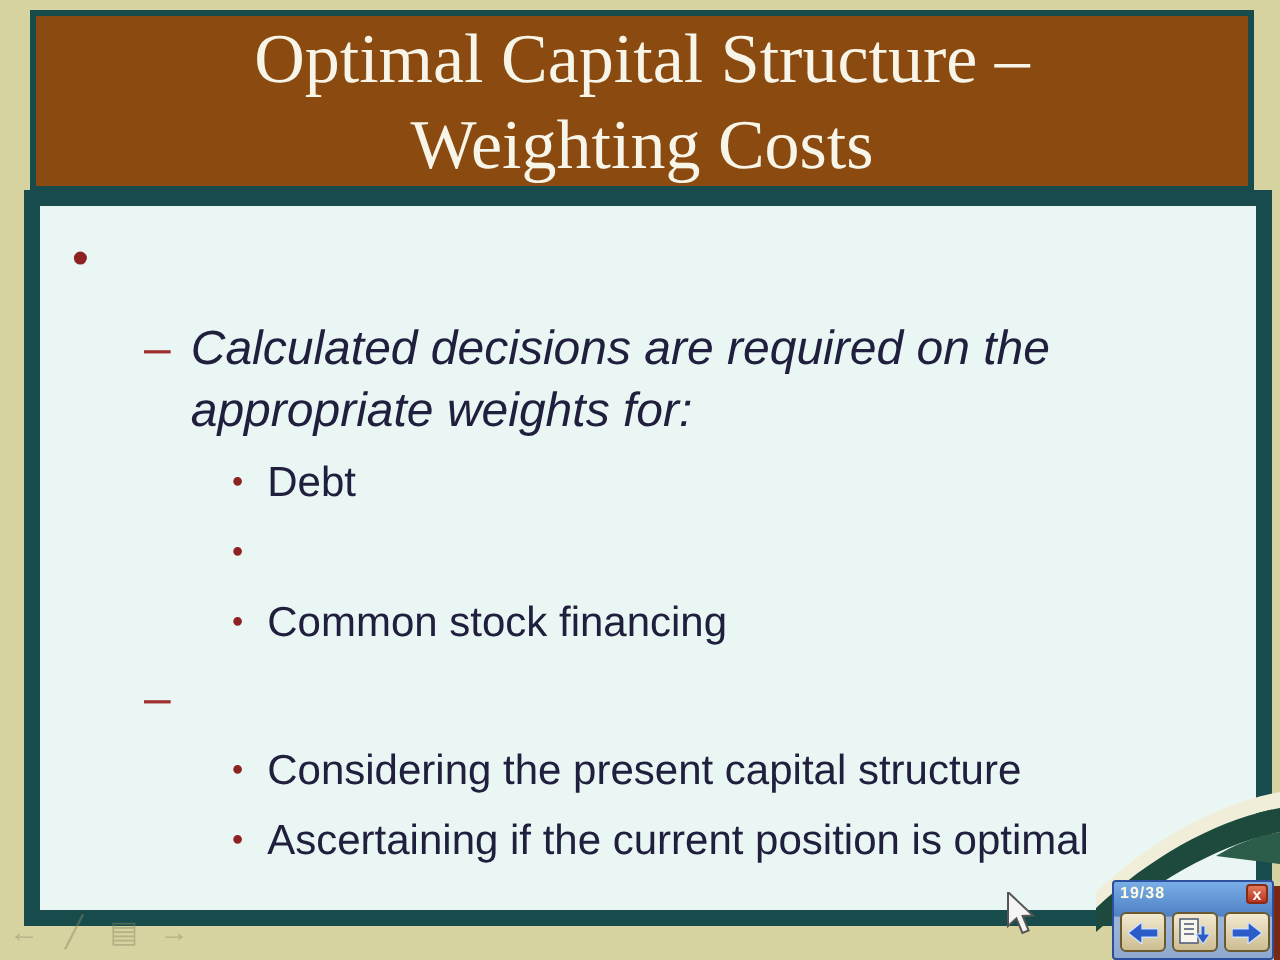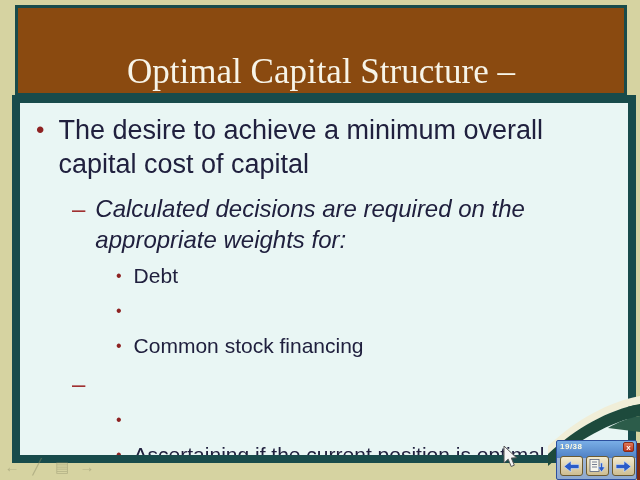--- a/index.html
+++ b/index.html
@@ -9,21 +9,21 @@
     font-family:"Liberation Sans", sans-serif;
   }
   .stage{position:absolute;inset:0;}
 
   
   .title-box{
     position:absolute;left:15px;top:5px;width:612px;height:91px;
     background:#8a4a10;
     border:3px solid #184b4b;
     box-sizing:border-box;
-    display:flex;flex-direction:column;justify-content:flex-end;align-items:center;
+    display:flex;flex-direction:column;justify-content:center;align-items:center;
   }
   .title-line{
     font-family:"Liberation Serif", serif;
     font-size:35px;line-height:43px;color:#f7f4e8;
     text-align:center;white-space:nowrap;
   }
 
   
   .content-box{
     position:absolute;left:12px;top:95px;width:624px;height:368px;
@@ -88,26 +88,26 @@
   
   .cursor{position:absolute;left:503px;top:446px;pointer-events:none;}
 </style>
 </head>
 <body>
 
 <div class="stage">
 
   <div class="title-box">
     <div class="title-line">Optimal Capital Structure –</div>
+    <div class="title-line">Weighting Costs</div>
   </div>
 
   <div class="content-box">
     <div class="li l1">
       <span class="marker">•</span>
-      <span class="txt">The desire to achieve a minimum overall capital cost of capital</span>
     </div>
     <div class="li l2">
       <span class="marker">–</span>
       <span class="txt">Calculated decisions are required on the appropriate weights for:</span>
     </div>
     <div class="li l3">
       <span class="marker">•</span>
       <span class="txt">Debt</span>
     </div>
     <div class="li l3">
@@ -115,20 +115,21 @@
     </div>
     <div class="li l3">
       <span class="marker">•</span>
       <span class="txt">Common stock financing</span>
     </div>
     <div class="li l2">
       <span class="marker">–</span>
     </div>
     <div class="li l3">
       <span class="marker">•</span>
+      <span class="txt">Considering the present capital structure</span>
     </div>
     <div class="li l3">
       <span class="marker">•</span>
       <span class="txt">Ascertaining if the current position is optimal</span>
     </div>
   </div>
 
   <div class="ghost-toolbar">
     <span>←</span>
     <span>╱</span>

